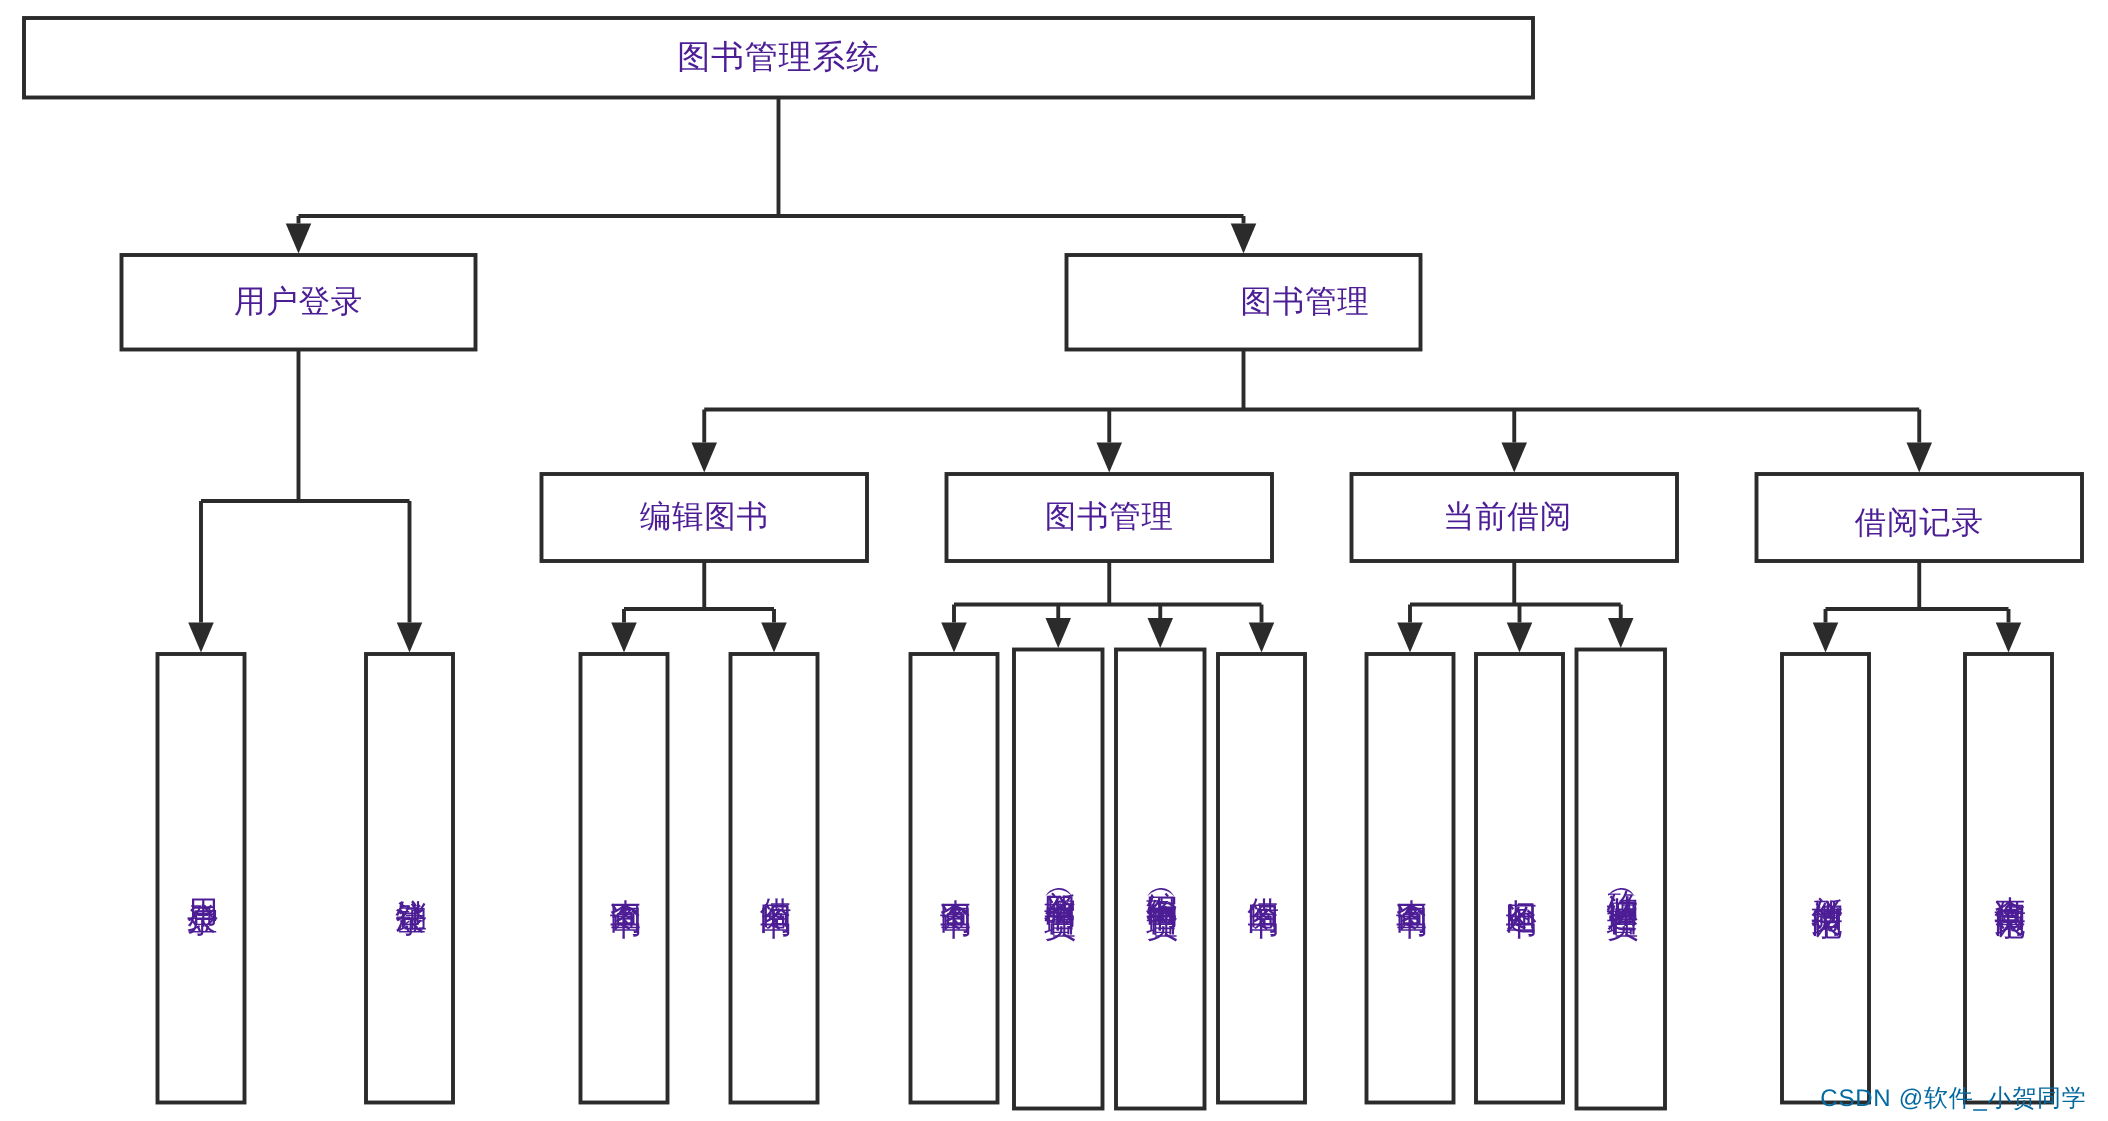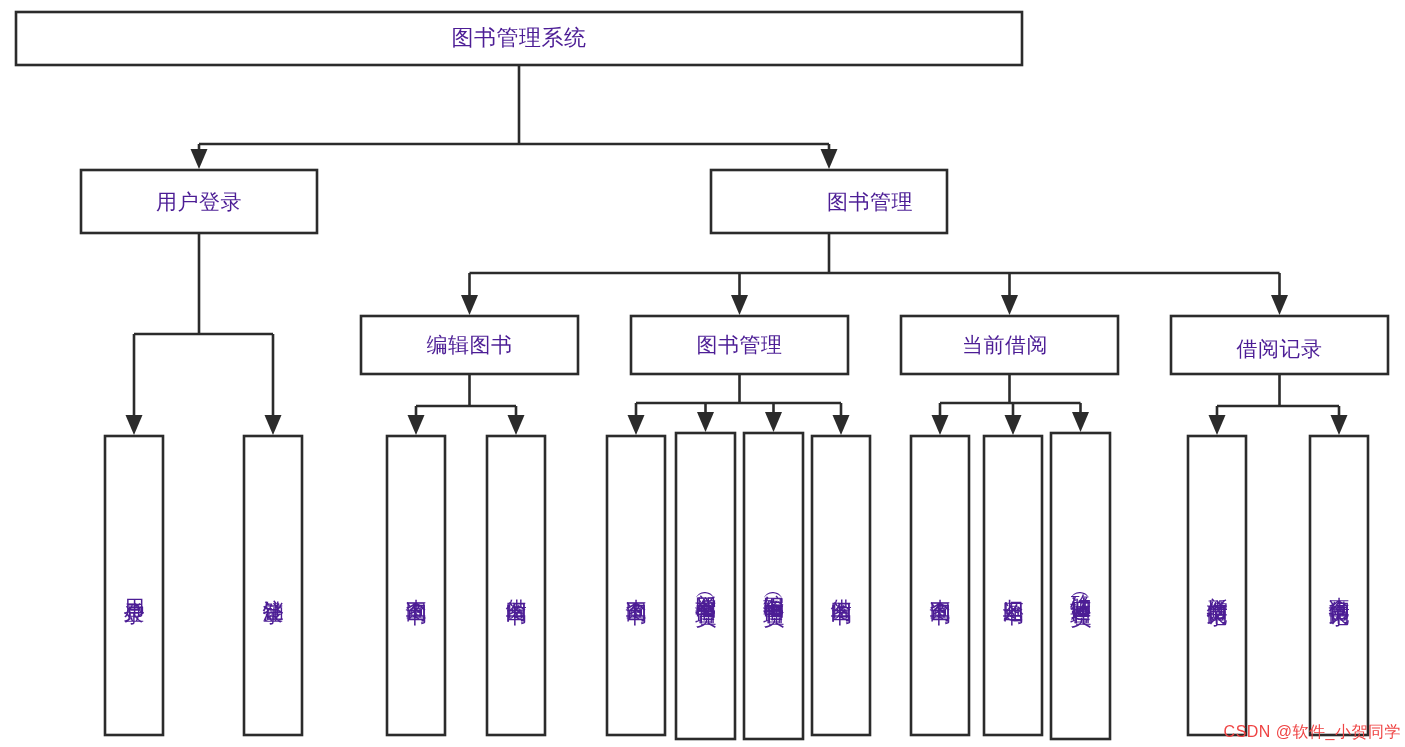--- a/index.html
+++ b/index.html
@@ -60,24 +60,24 @@
     line-height: 1.25;
     align-items: center;
     justify-content: center;
     letter-spacing: 2px;
   }
   .node-label.title {
     font-size: 22px;
   }
   .watermark {
     position: absolute;
-    right: 4px;
+    right: 14px;
     bottom: 4px;
     font-size: 16px;
-    color: #ef4444;
+    color: #0369a1;
     letter-spacing: 0.5px;
     white-space: nowrap;
   }
 </style>
 </head>
 <body>
 
 <div id="canvas">
 
   <svg class="diagram" viewBox="0 0 1405 747">

